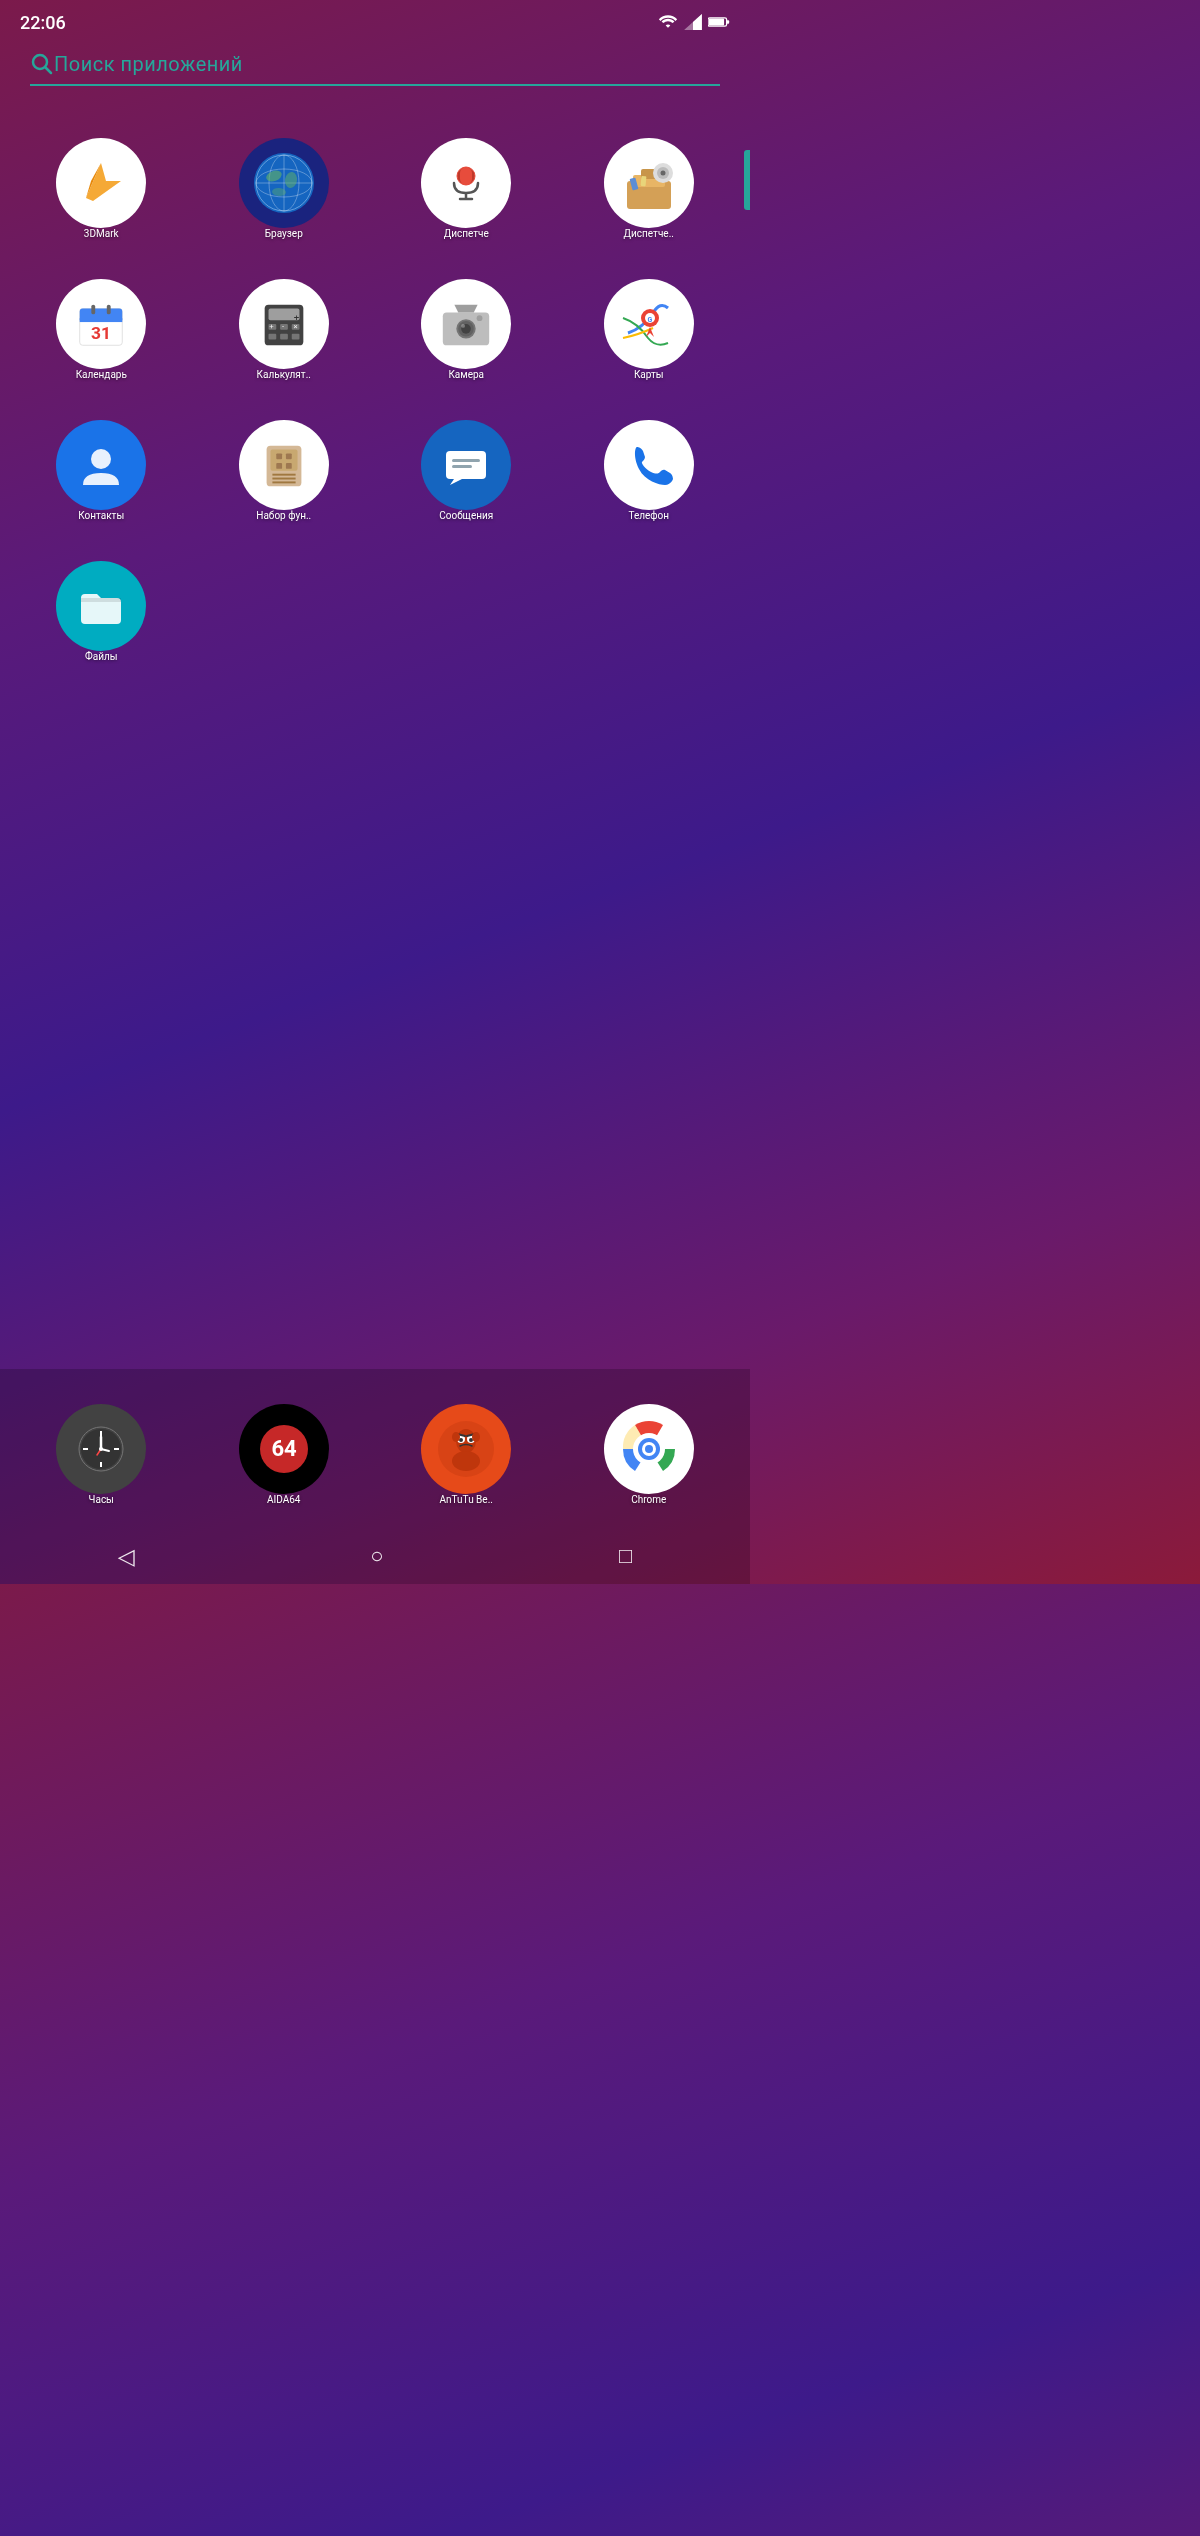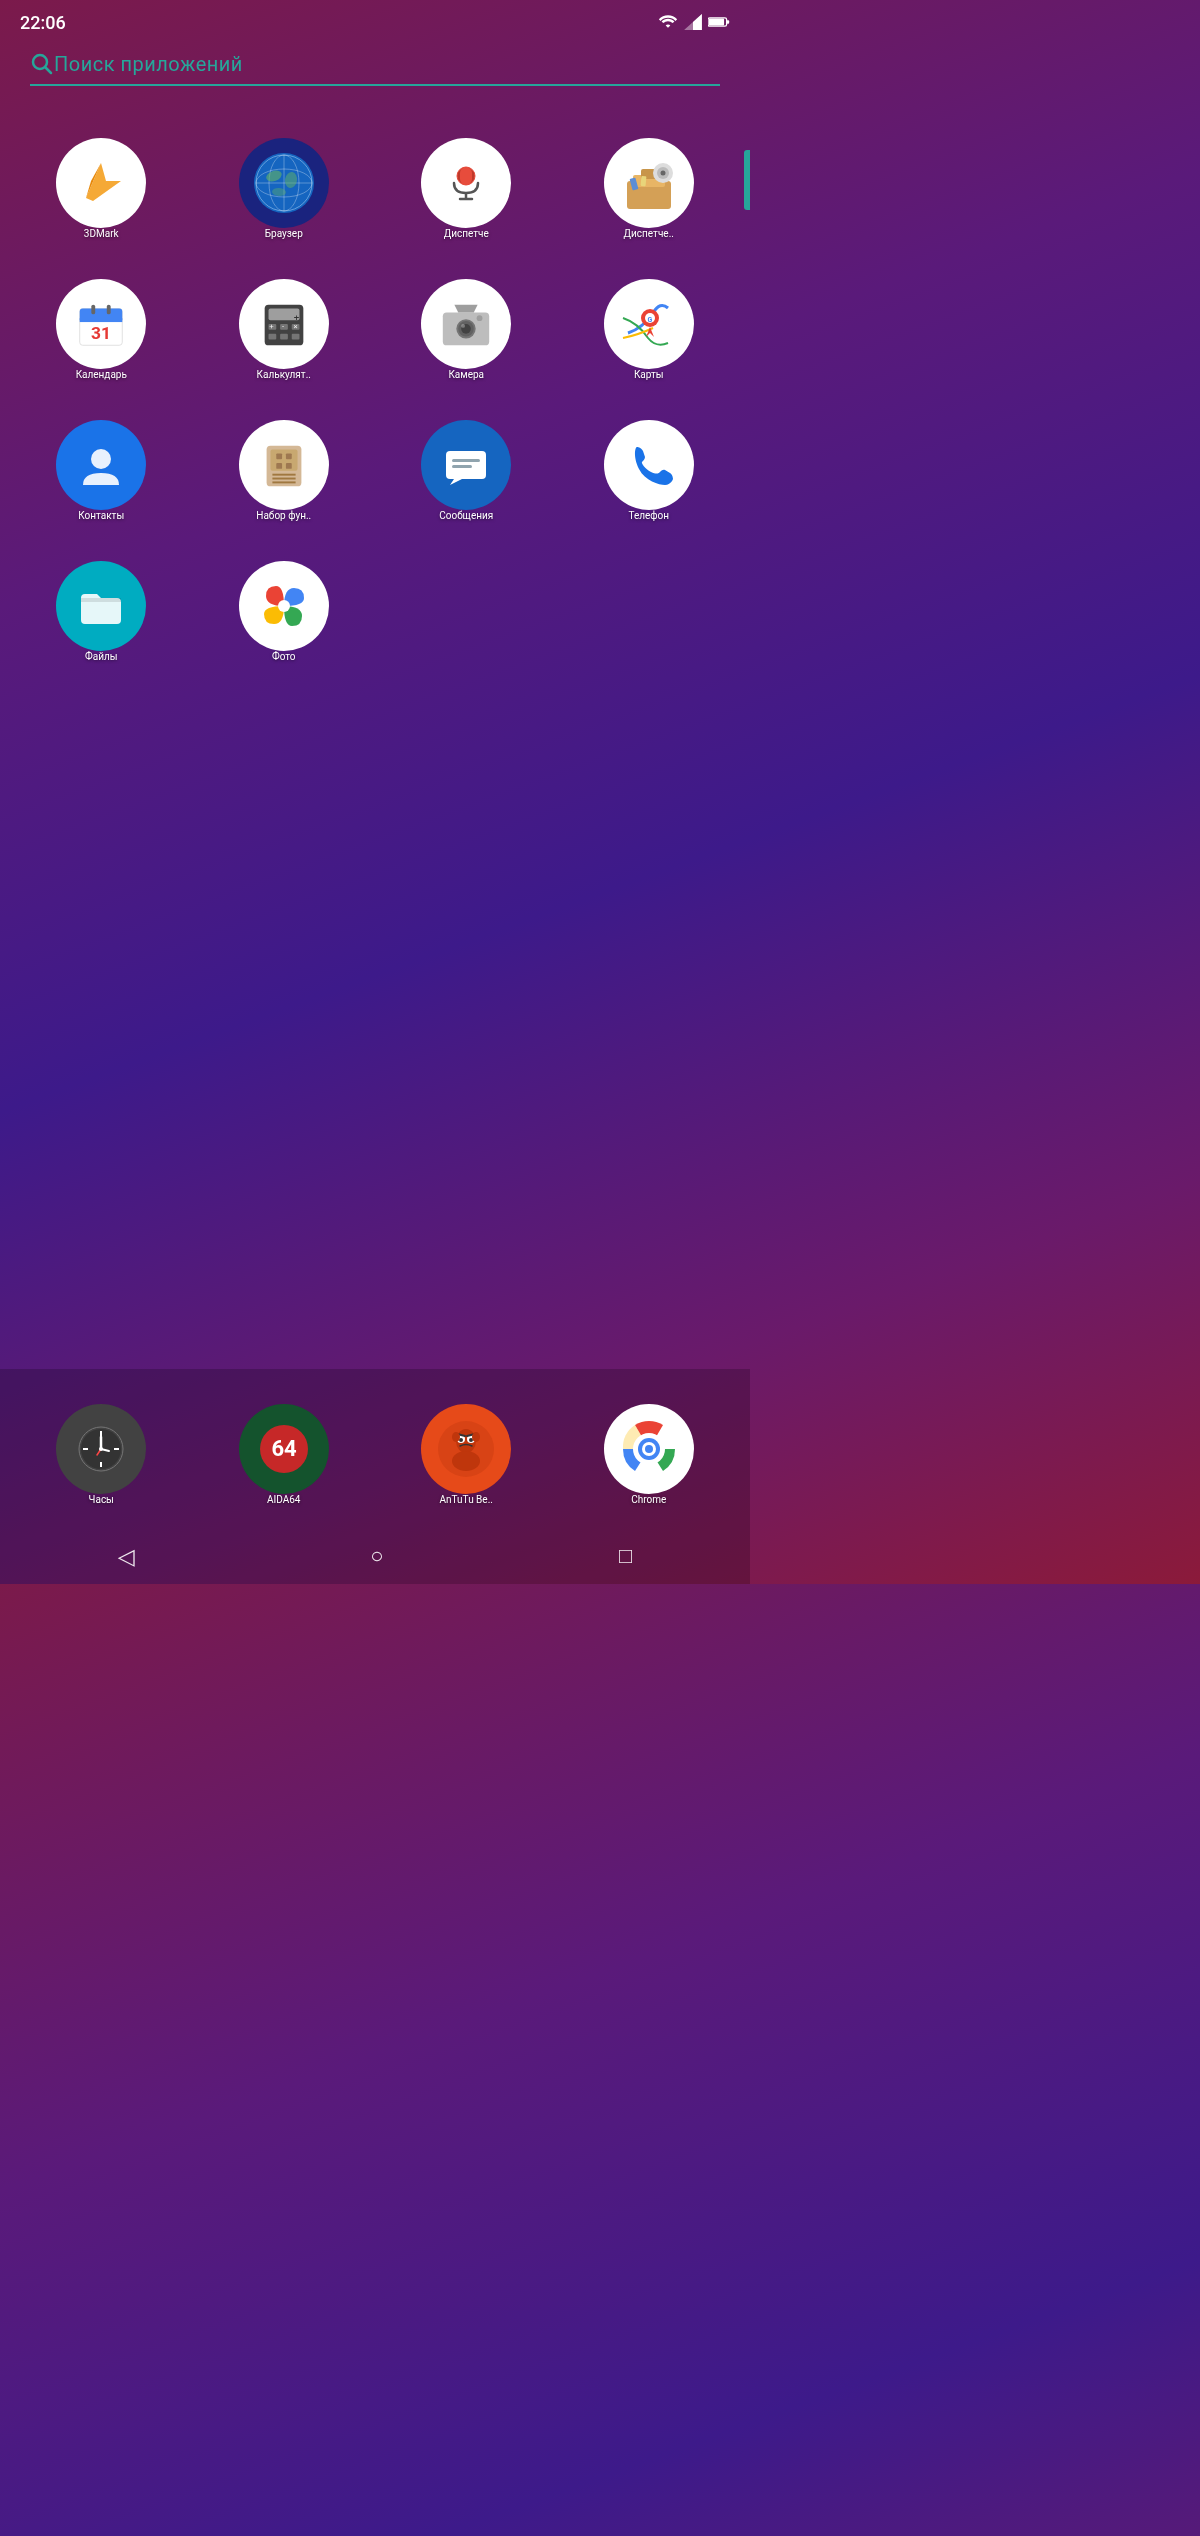--- a/index.html
+++ b/index.html
@@ -392,33 +392,20 @@
     <div class="icon-circle" style="background:#00acc1;">
       <svg width="52" height="52" viewBox="0 0 52 52">
 
         <path d="M6 18 Q6 14 10 14 L22 14 L26 18 L42 18 Q46 18 46 22 L46 40 Q46 44 42 44 L10 44 Q6 44 6 40Z" fill="rgba(255,255,255,0.9)"></path>
         <path d="M6 18 L46 18 L46 22 L6 22Z" fill="rgba(0,0,0,0.1)"></path>
       </svg>
     </div>
     <span class="app-label">Файлы</span>
   </div>
 
-  <div class="app-item">
-    <div class="photos-icon">
-      <svg width="56" height="56" viewBox="0 0 56 56">
-
-        <path d="M28 28 Q28 10 38 10 Q48 10 48 20 Q48 28 28 28Z" fill="#4285f4"></path>
-        <path d="M28 28 Q46 28 46 38 Q46 48 36 48 Q28 48 28 28Z" fill="#34a853"></path>
-        <path d="M28 28 Q28 46 18 46 Q8 46 8 36 Q8 28 28 28Z" fill="#fbbc04"></path>
-        <path d="M28 28 Q10 28 10 18 Q10 8 20 8 Q28 8 28 28Z" fill="#ea4335"></path>
-        <circle cx="28" cy="28" r="6" fill="white"></circle>
-      </svg>
-    </div>
-    <span class="app-label">Фото</span>
-  </div>
 
 </div>
 
 <div class="bottom-dock">
   <div class="dock-apps">
 
     <div class="app-item">
       <div class="icon-circle" style="background:#424242;">
         <svg width="52" height="52" viewBox="0 0 52 52">
           <circle cx="26" cy="26" r="22" fill="#424242" stroke="#757575" stroke-width="1"></circle>
@@ -432,21 +419,21 @@
           <line x1="26" y1="26" x2="26" y2="14" stroke="white" stroke-width="2.5" stroke-linecap="round"></line>
           <line x1="26" y1="26" x2="34" y2="28" stroke="white" stroke-width="2" stroke-linecap="round"></line>
           <line x1="26" y1="26" x2="22" y2="32" stroke="#ff4444" stroke-width="1.5" stroke-linecap="round"></line>
           <circle cx="26" cy="26" r="2" fill="white"></circle>
         </svg>
       </div>
       <span class="app-label">Часы</span>
     </div>
 
     <div class="app-item">
-      <div class="icon-circle" style="background:#14532d;">
+      <div class="icon-circle" style="background:#000000;">
         <svg width="52" height="52" viewBox="0 0 52 52">
           <circle cx="26" cy="26" r="24" fill="#c62828"></circle>
           <text x="26" y="33" text-anchor="middle" font-size="22" font-weight="bold" fill="white">64</text>
         </svg>
       </div>
       <span class="app-label">AIDA64</span>
     </div>
 
     <div class="app-item">
       <div class="antutu-icon">

